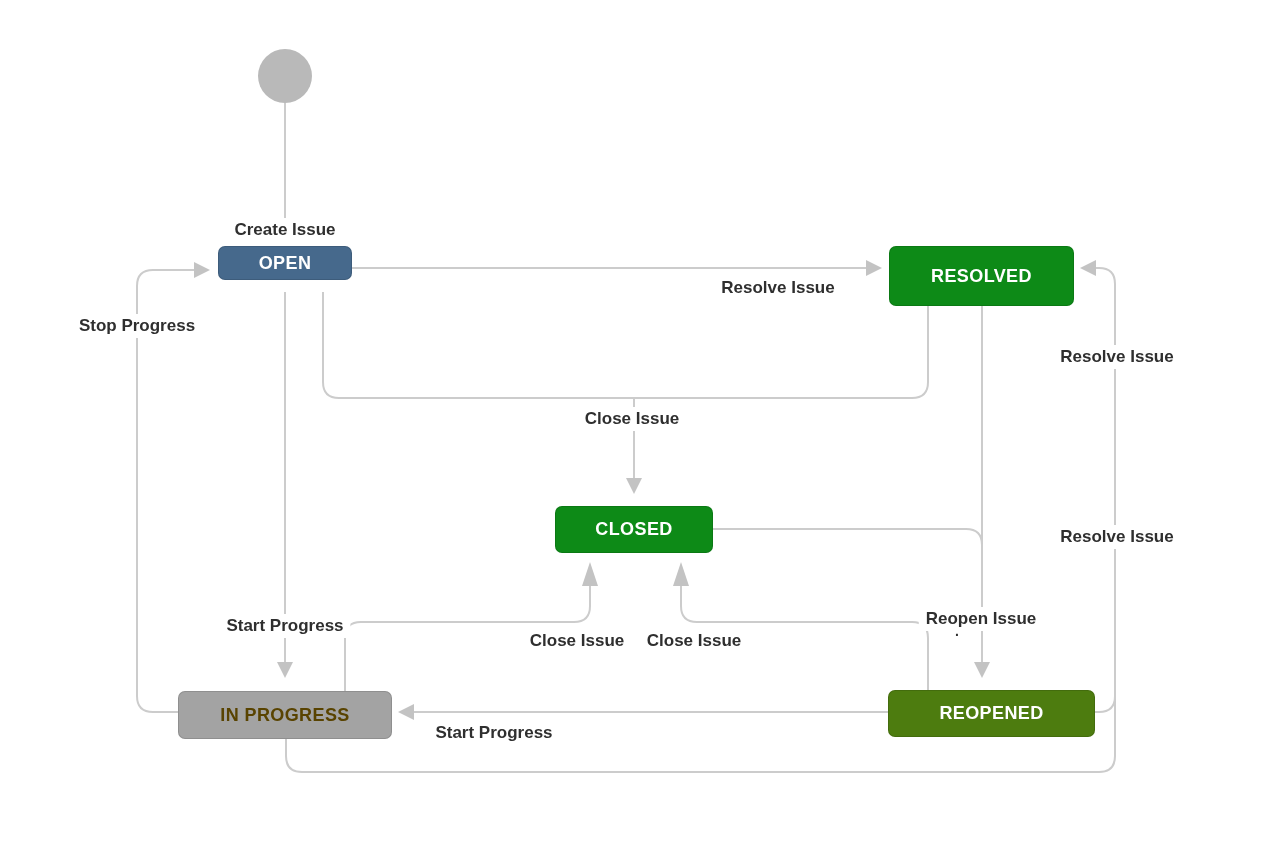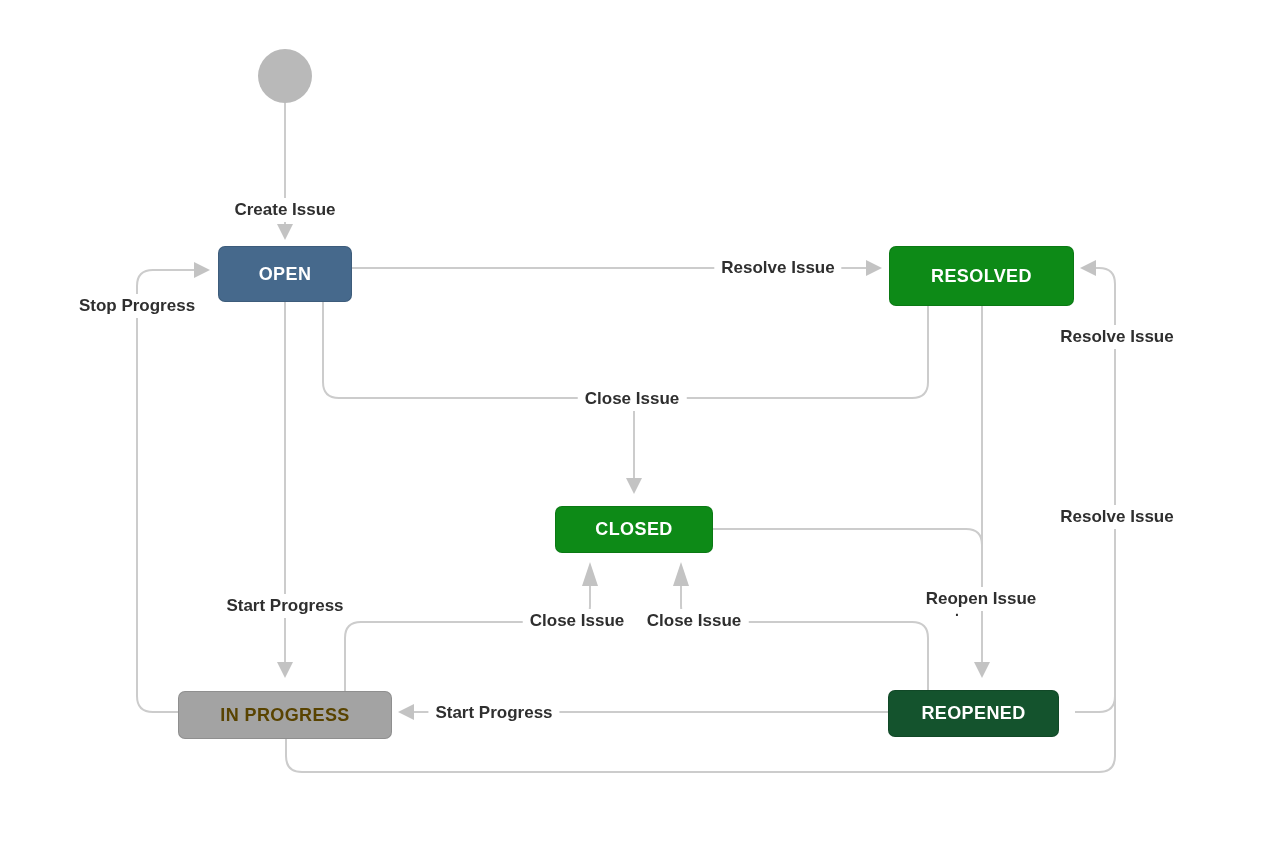--- a/index.html
+++ b/index.html
@@ -39,20 +39,21 @@
     position: absolute;
     z-index: 2;
     transform: translate(-50%, -50%);
     background: #ffffff;
     padding: 2px 7px;
     font-size: 17px;
     font-weight: bold;
     color: #2f2f2f;
     white-space: nowrap;
     user-select: none;
+    margin-top: 20px;
   }
   .edge-label.dot {
     padding: 0 2px;
     font-size: 14px;
     background: transparent;
   }
 </style>
 </head>
 <body>
 
@@ -85,37 +86,37 @@
       <polygon points="974,662 990,662 982,678"></polygon>
       <polygon points="582,586 598,586 590,562"></polygon>
       <polygon points="673,586 689,586 681,562"></polygon>
       <polygon points="414,704 414,720 398,712"></polygon>
       <polygon points="1096,260 1096,276 1080,268"></polygon>
     </g>
 
     <circle cx="285" cy="76" r="27" fill="#b9b9b9"></circle>
   </svg>
 
-  <div class="node" style="left: 218px; top: 246px; width: 134px; height: 56px; background-color: rgb(70, 105, 140); color: rgb(255, 255, 255);">
+  <div class="node" style="left: 218px; top: 246px; width: 134px; height: 34px; background-color: rgb(70, 105, 140); color: rgb(255, 255, 255);">
     <span>OPEN</span>
   </div>
 
   <div class="node" style="left: 889px; top: 246px; width: 185px; height: 60px; background-color: rgb(13, 138, 23); color: rgb(255, 255, 255);">
     <span>RESOLVED</span>
   </div>
 
   <div class="node" style="left: 555px; top: 506px; width: 158px; height: 47px; background-color: rgb(13, 138, 23); color: #ffffff;">
     <span>CLOSED</span>
   </div>
 
   <div class="node" style="left: 178px; top: 691px; width: 214px; height: 48px; background-color: #a3a3a3; color: rgb(89, 67, 0);">
     <span>IN PROGRESS</span>
   </div>
 
-  <div class="node" style="left: 888px; top: 690px; width: 171px; height: 47px; background-color: #14532d; color: rgb(255, 255, 255);">
+  <div class="node" style="left: 888px; top: 690px; width: 207px; height: 47px; background-color: #4d7c0f; color: rgb(255, 255, 255);">
     <span>REOPENED</span>
   </div>
 
   <div class="edge-label" style="left:285px; top:210px;">Create Issue</div>
 
   <div class="edge-label" style="left:778px; top:268px;">Resolve Issue</div>
 
   <div class="edge-label" style="left:137px; top:306px;text-align:center;">Stop Progress</div>
 
   <div class="edge-label" style="left:632px; top:399px;">Close Issue</div>

